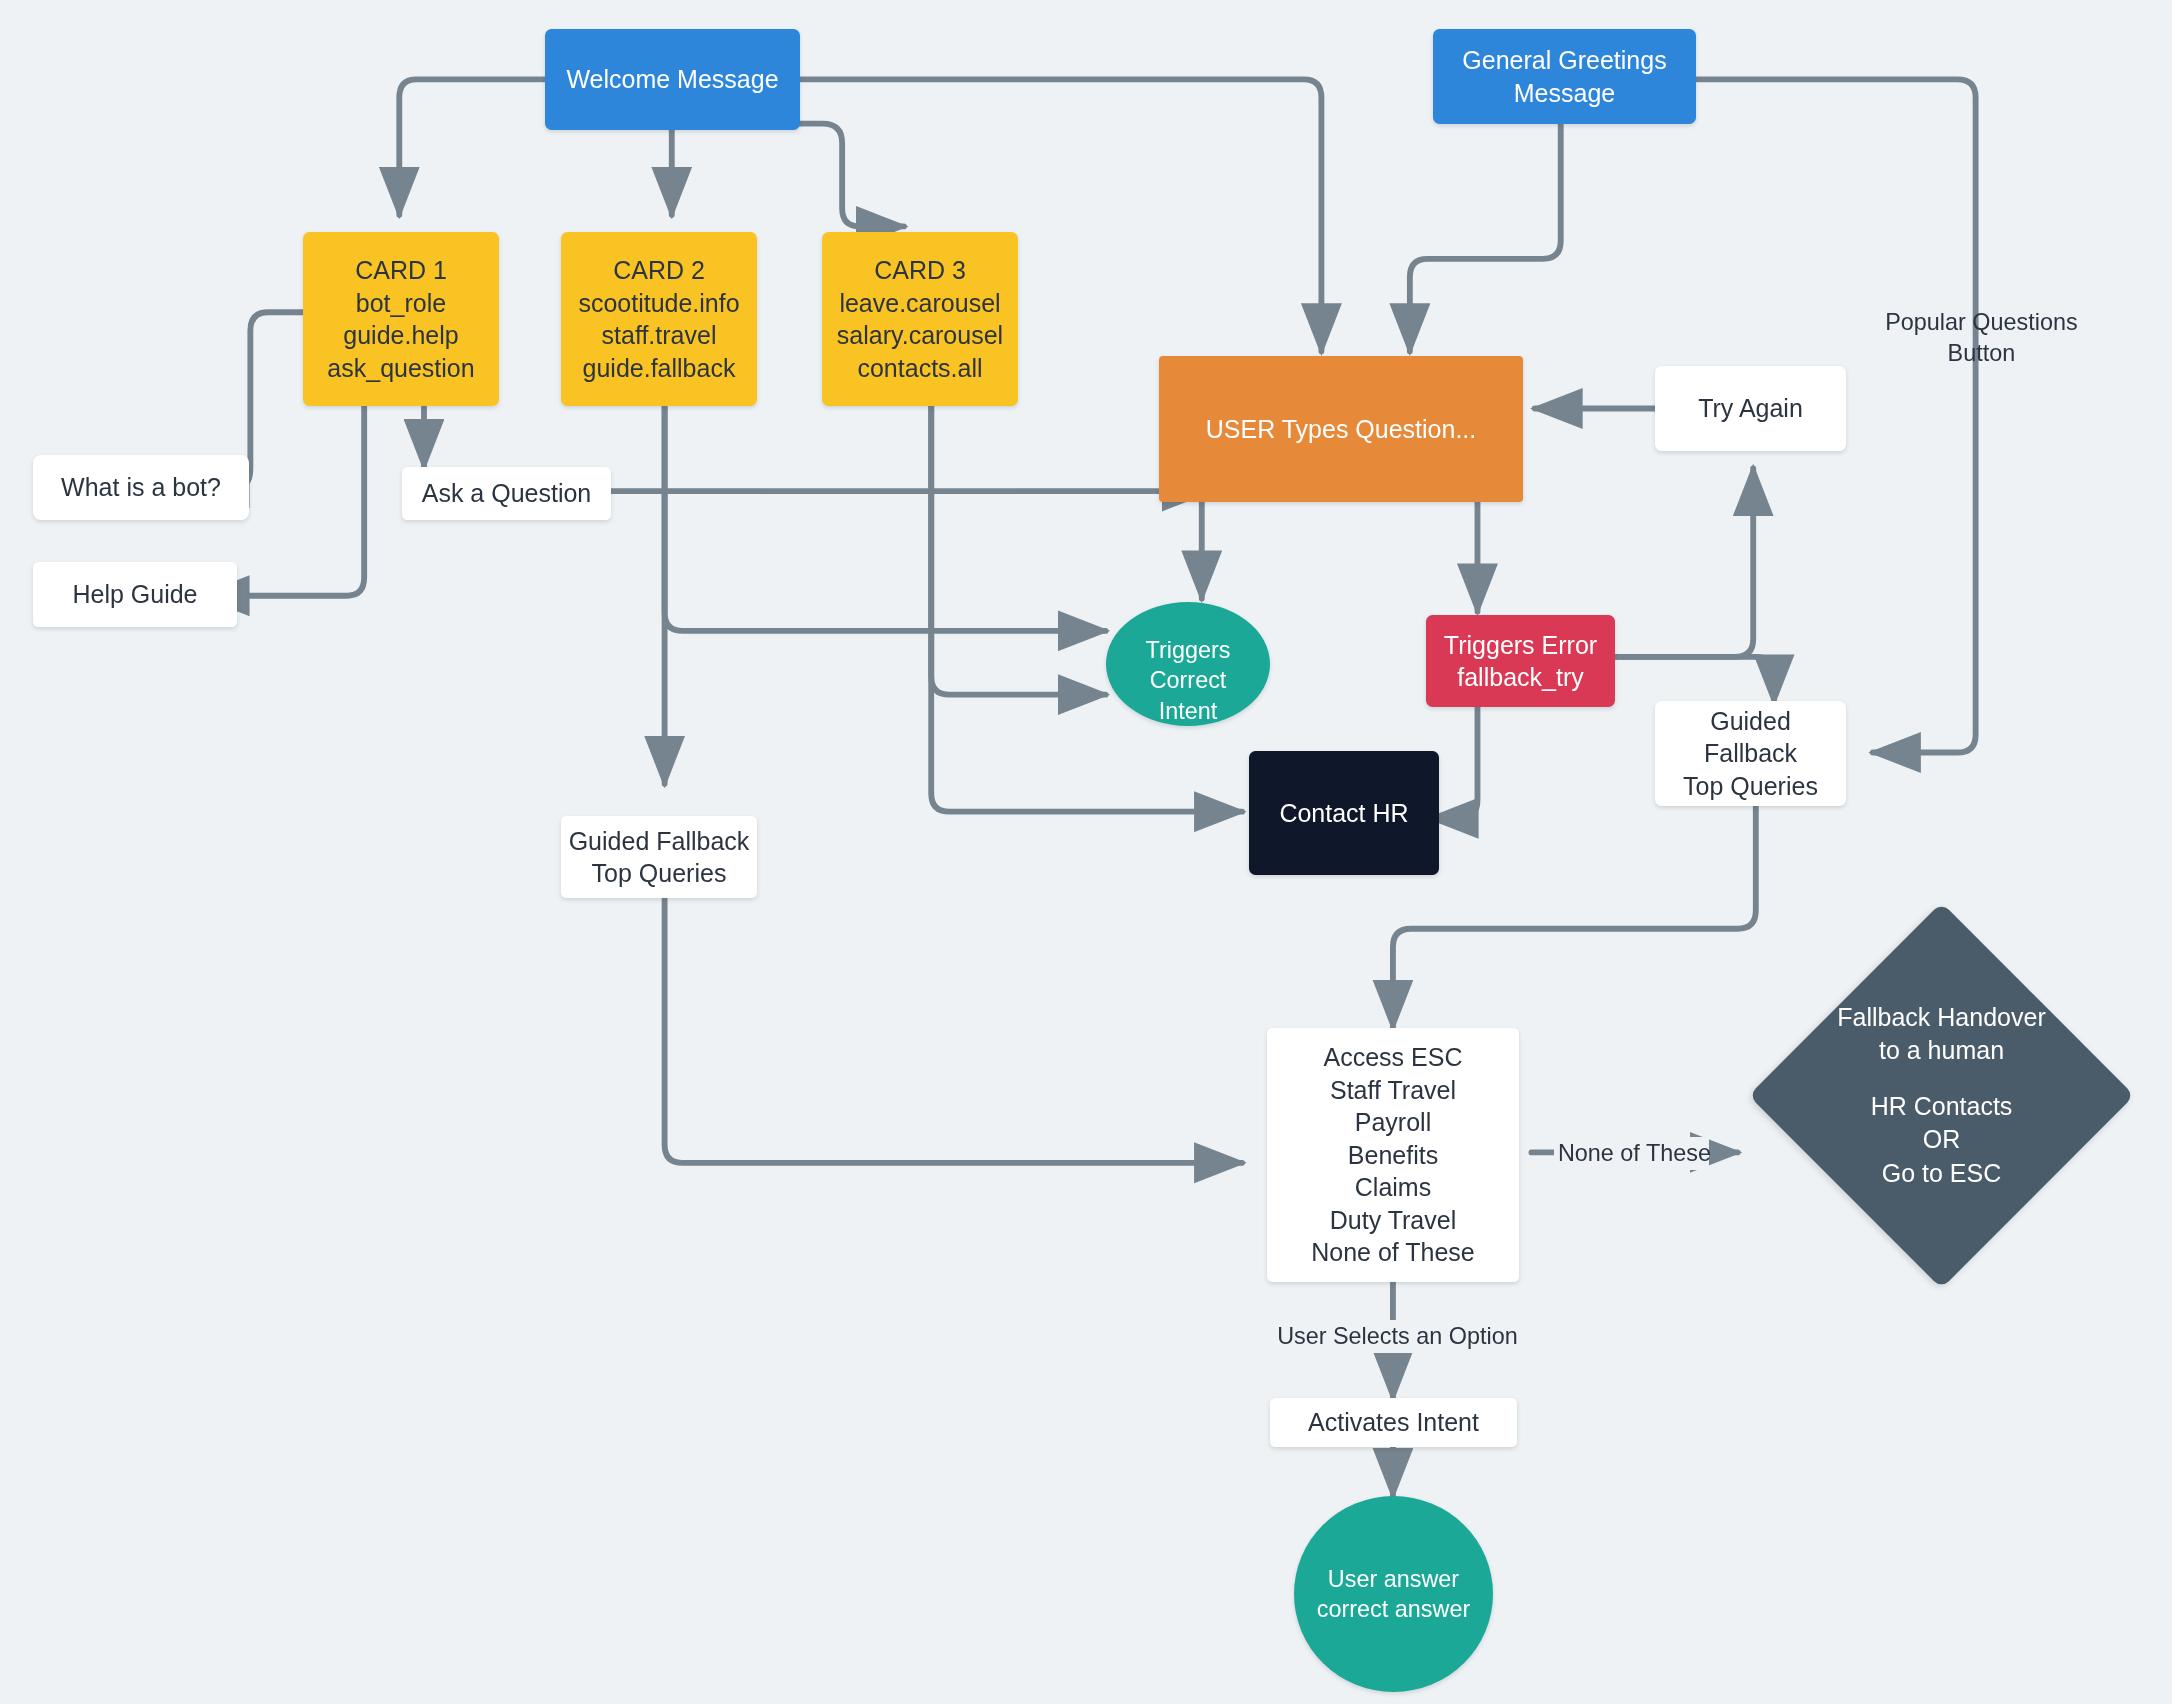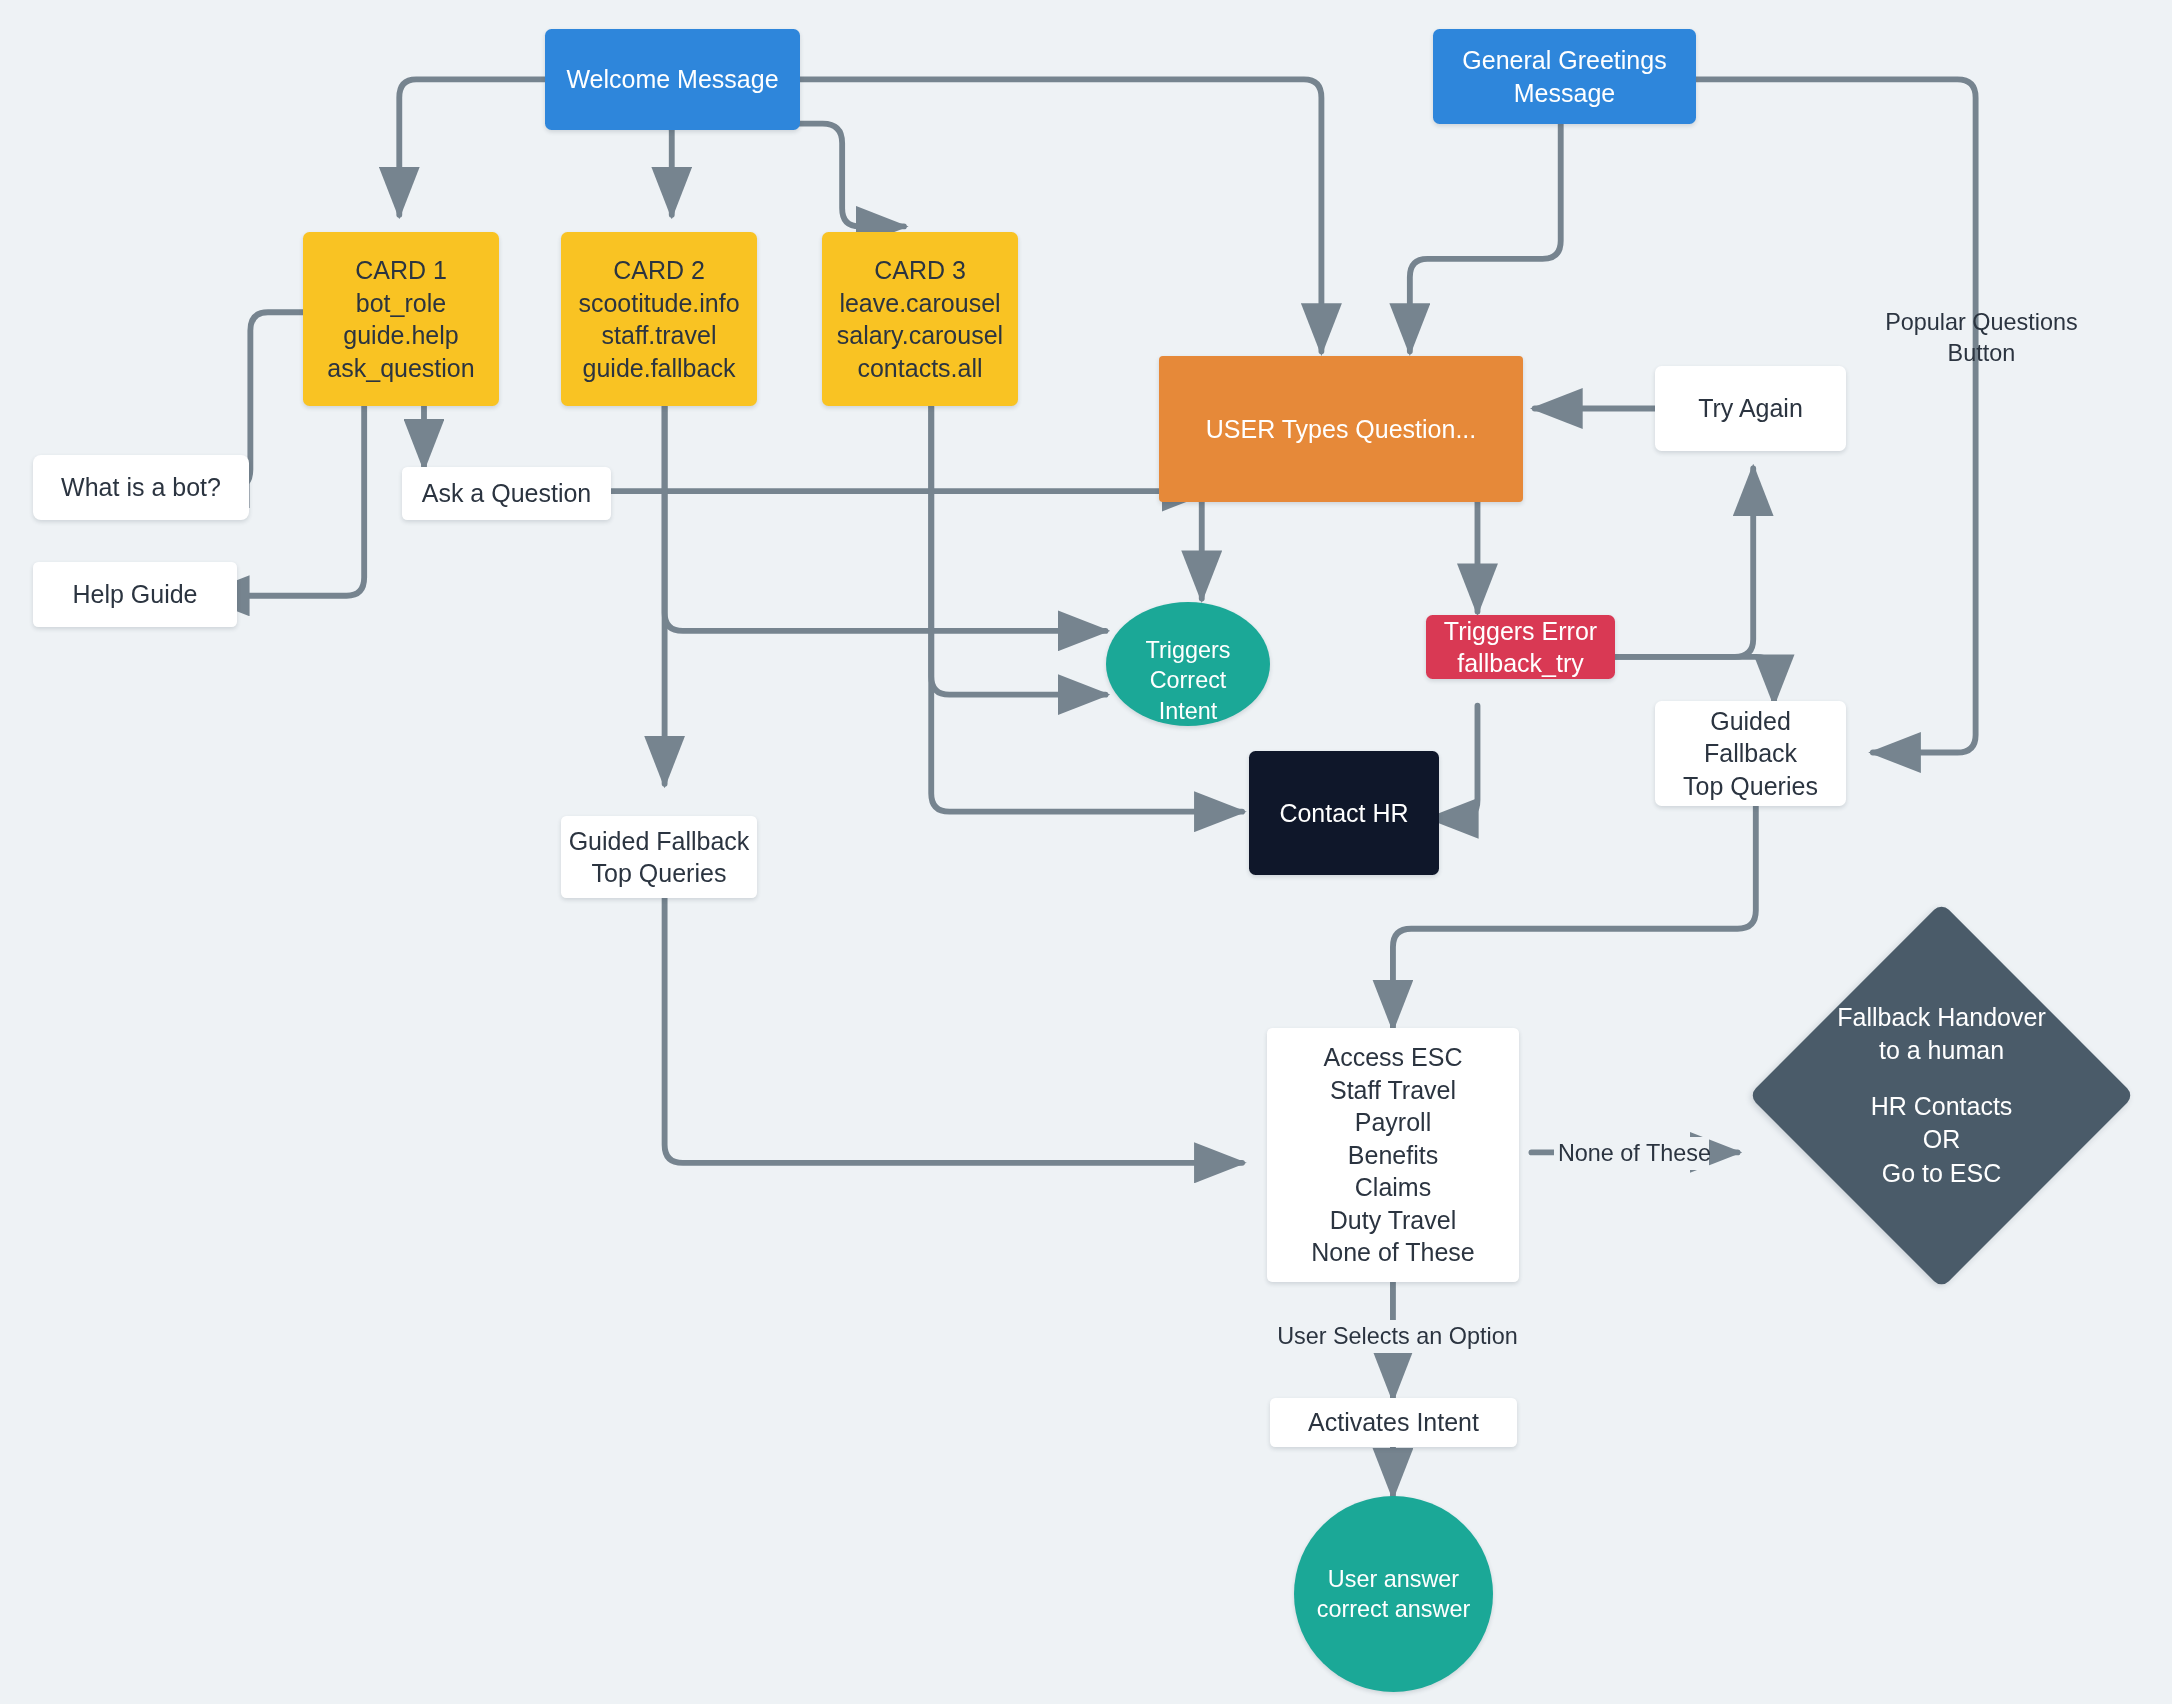--- a/index.html
+++ b/index.html
@@ -184,21 +184,21 @@
   <div class="node n-white" style="left:1655px;top:366px;width:191px;height:85px;border-radius:6.5px;">
     <span class="ln">Try Again</span>
   </div>
 
   <div class="node n-teal" style="left:1106px;top:602px;width:164px;height:124px;justify-content:flex-end;">
     <span class="ln">Triggers</span>
     <span class="ln">Correct</span>
     <span class="ln">Intent</span>
   </div>
 
-  <div class="node n-red" style="left:1426px;top:615px;width:189px;height:64px;border-radius:6.5px;">
+  <div class="node n-red" style="left:1426px;top:615px;width:189px;height:92px;border-radius:6.5px;">
     <span class="ln">Triggers Error</span>
     <span class="ln">fallback_try</span>
   </div>
 
   <div class="node n-white" style="left:1655px;top:701px;width:191px;height:105px;border-radius:6.5px;">
     <span class="ln">Guided</span>
     <span class="ln">Fallback</span>
     <span class="ln">Top Queries</span>
   </div>
 

